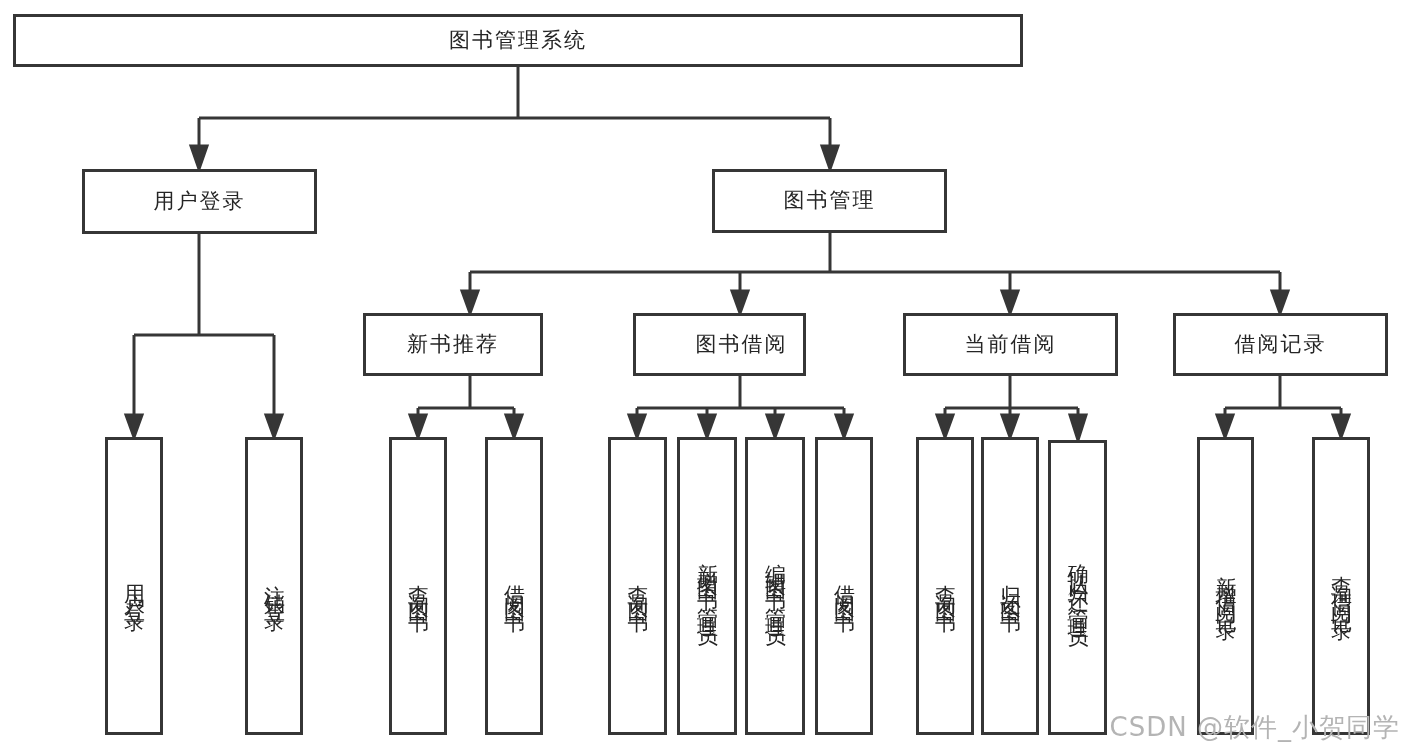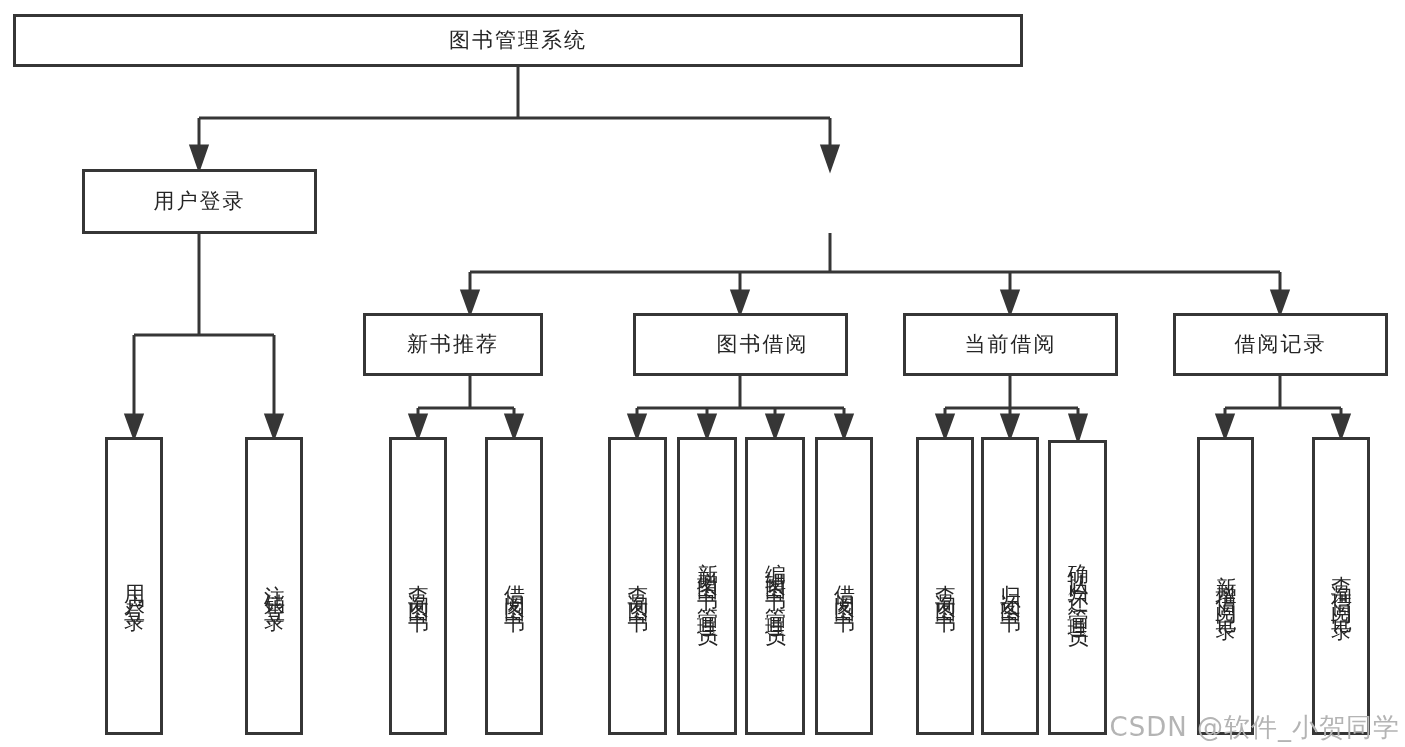--- a/index.html
+++ b/index.html
@@ -121,23 +121,24 @@
         <polygon points="1217,415 1233,415 1225,437"></polygon>
         <line x1="1341" y1="408" x2="1341" y2="417"></line>
         <polygon points="1333,415 1349,415 1341,437"></polygon>
       </g>
     </g>
   </svg>
 
   <div class="node" style="left:13px; top:14px; width:1010px; height:53px;font-family:Liberation Serif, serif;">图书管理系统</div>
 
   <div class="node" style="left:82px; top:169px; width:235px; height:65px;">用户登录</div>
+  <div class="node" style="left:712px; top:169px; width:235px; height:64px;">图书管理</div>
 
   <div class="node" style="left:363px; top:313px; width:180px; height:63px;">新书推荐</div>
-  <div class="node" style="left:633px; top:313px; width:215px; height:63px;padding-left:44px;">图书借阅</div>
+  <div class="node" style="left:633px; top:313px; width:173px; height:63px;padding-left:44px;">图书借阅</div>
   <div class="node" style="left:1173px; top:313px; width:215px; height:63px;">借阅记录</div>
   <div class="node" style="left:903px; top:313px; width:215px; height:63px;">当前借阅</div>
 
   <div class="node leaf" style="left:105px; top:437px; width:58px; height:298px;">用户登录</div>
   <div class="node leaf" style="left:245px; top:437px; width:58px; height:298px;">注销登录</div>
 
   <div class="node leaf" style="left:389px; top:437px; width:58px; height:298px;">查询图书</div>
   <div class="node leaf" style="left:485px; top:437px; width:58px; height:298px;">借阅图书</div>
 
   <div class="node leaf" style="left:608px; top:437px; width:59px; height:298px;">查询图书</div>

